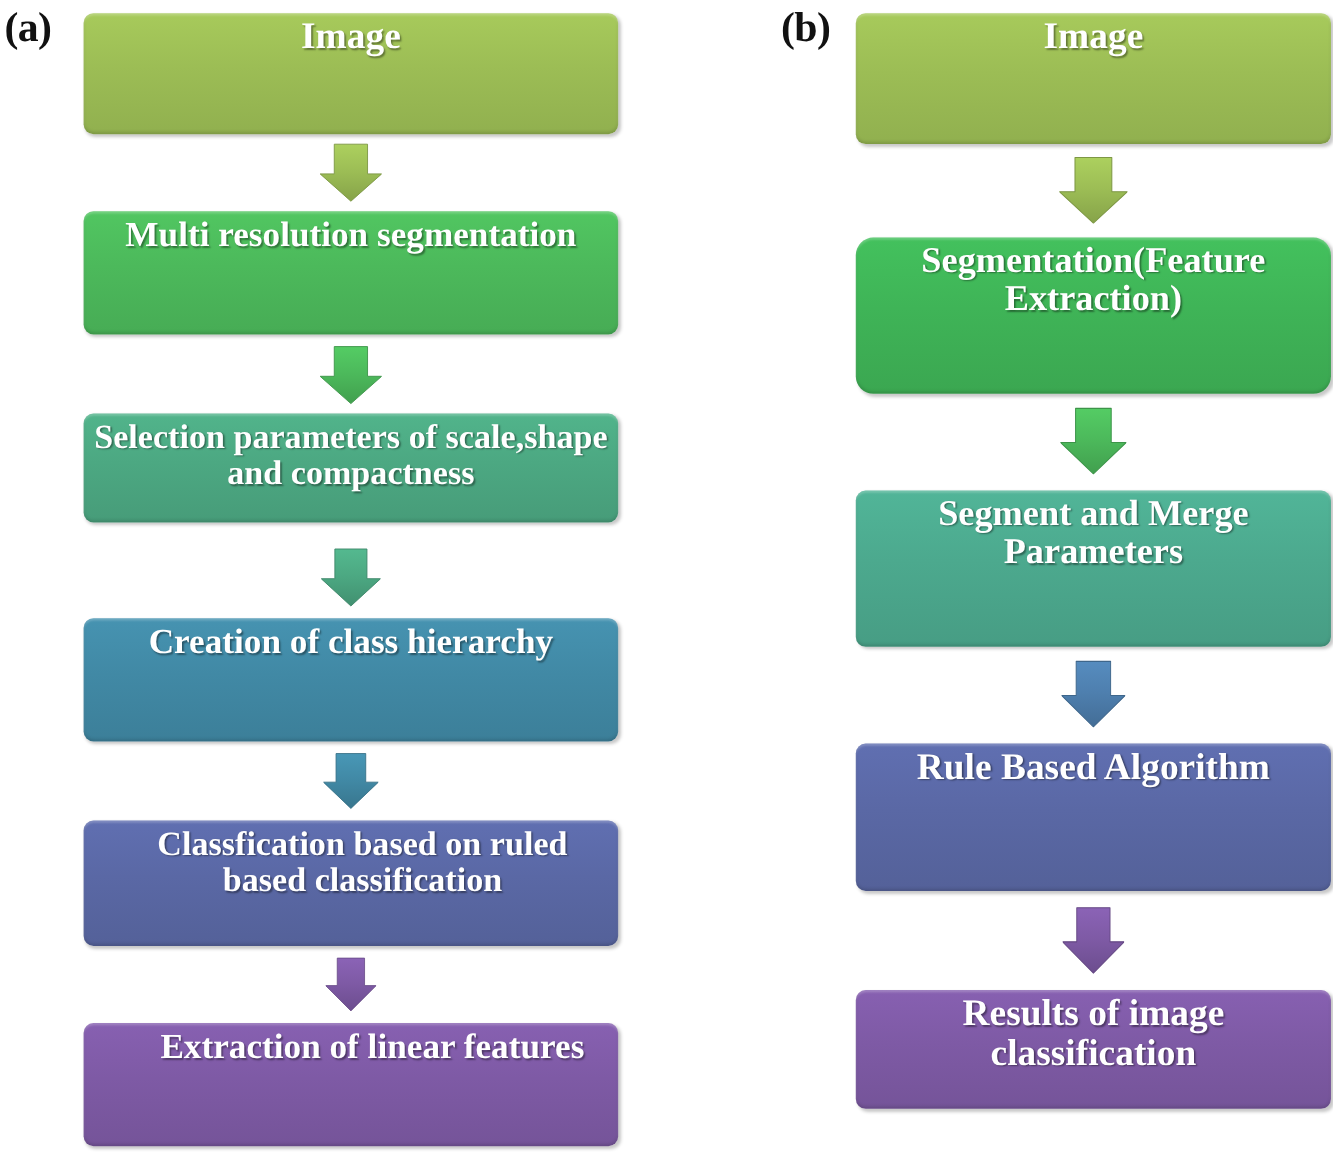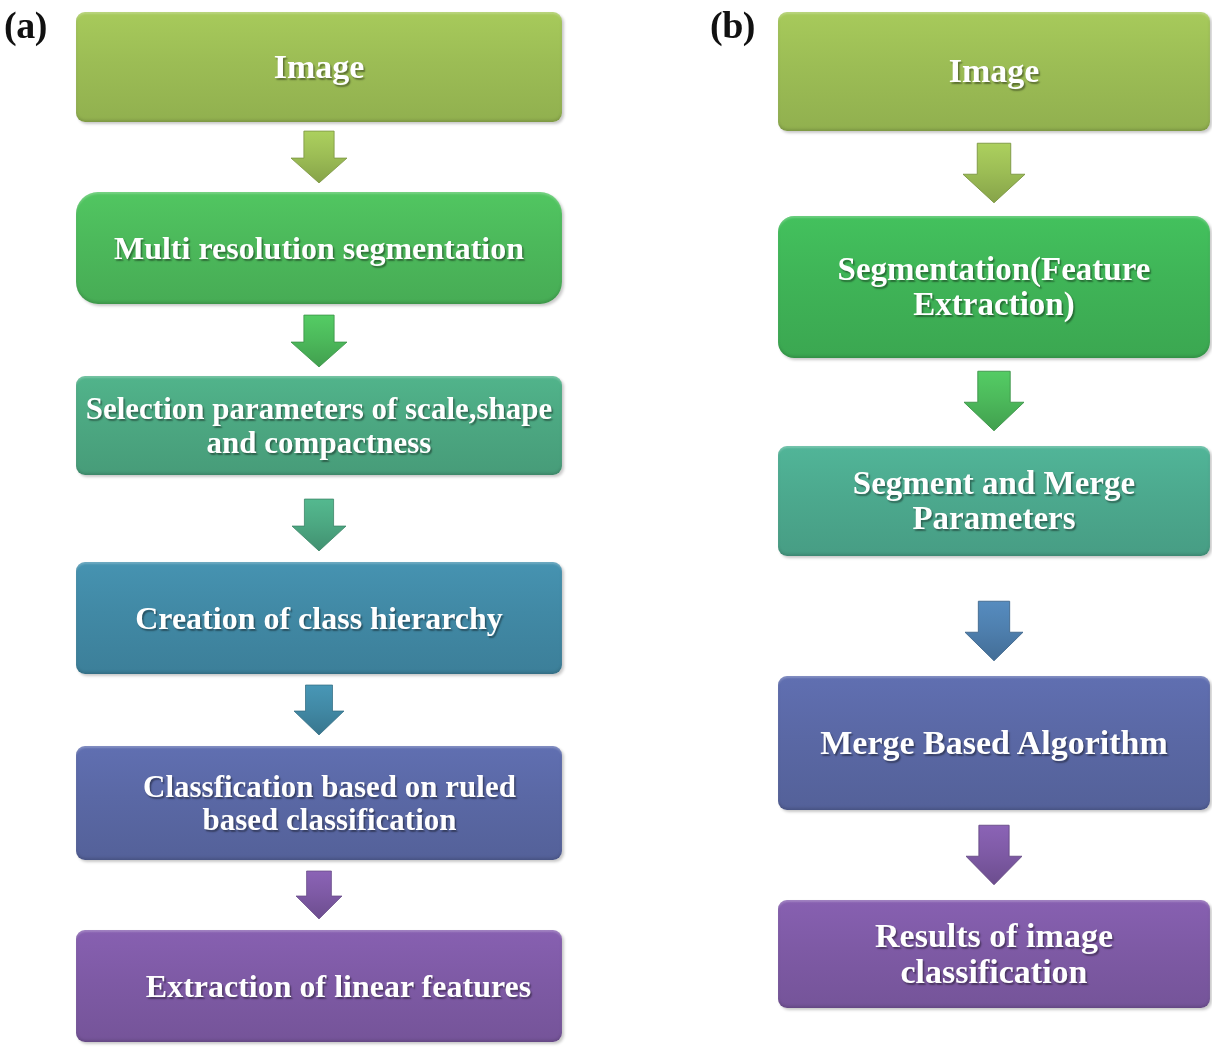--- a/index.html
+++ b/index.html
@@ -50,21 +50,21 @@
   .panel-a .flow { left: 76px; width: 486px; }
   .panel-b .flow { left: 172px; width: 432px; }
 
   .node {
     position: absolute;
     left: 0;
     right: 0;
     border-radius: 9px;
     box-sizing: border-box;
     display: flex;
-    align-items: center;
+    align-items: flex-start;
     justify-content: center;
     text-align: center;
     color: #ffffff;
     font-family: "Liberation Serif", "DejaVu Serif", serif;
     font-weight: bold;
     line-height: 1.07;
     padding: 4px 8px;
     text-shadow: 1.5px 1.5px 1.6px rgba(0,0,0,0.40);
     box-shadow: 2px 2px 3px rgba(0,0,0,0.22),
                 inset 0 2px 2px rgba(255,255,255,0.22),
@@ -88,21 +88,21 @@
 <body>
 
 <div id="figure">
 
   <div class="panel panel-a">
     <div class="panel-label">(a)</div>
     <div class="flow">
         <div class="node" style="top: 12px; height: 110px; background: linear-gradient(rgb(167, 202, 91) 0%, rgb(156, 189, 85) 45%, rgb(145, 176, 79) 100%); font-size: 34px;">
           <span>Image</span>
         </div>
-        <div class="node" style="top: 192px; height: 112px; background: linear-gradient(rgb(81, 198, 97) 0%, rgb(76, 185, 91) 45%, rgb(71, 172, 85) 100%); font-size: 32px; border-radius: 22px;">
+        <div class="node" style="top: 192px; height: 112px; background: linear-gradient(rgb(81, 198, 97) 0%, rgb(76, 185, 91) 45%, rgb(71, 172, 85) 100%); font-size: 32px;">
           <span>Multi resolution segmentation</span>
         </div>
         <div class="node" style="top: 376px; height: 99px; background: linear-gradient(rgb(81, 180, 139) 0%, rgb(76, 168, 130) 45%, rgb(71, 156, 121) 100%); font-size: 31px;">
           <span>Selection parameters of scale,shape and compactness</span>
         </div>
         <div class="node" style="top: 562px; height: 112px; background: linear-gradient(rgb(70, 147, 177) 0%, rgb(65, 137, 165) 45%, rgb(60, 127, 153) 100%); font-size: 32px;">
           <span>Creation of class hierarchy</span>
         </div>
         <div class="node" style="top: 746px; height: 114px; background: linear-gradient(rgb(96, 111, 177) 0%, rgb(90, 104, 165) 45%, rgb(84, 97, 153) 100%); font-size: 31px; padding-left: 29px;">
           <span>Classfication based on ruled based classification</span>
@@ -175,25 +175,25 @@
 
   <div class="panel panel-b">
     <div class="panel-label">(b)</div>
     <div class="flow">
         <div class="node" style="top: 12px; height: 119px; background: linear-gradient(rgb(167, 202, 91) 0%, rgb(156, 189, 85) 45%, rgb(145, 176, 79) 100%); font-size: 34px;">
           <span>Image</span>
         </div>
         <div class="node" style="top: 216px; height: 142px; background: linear-gradient(rgb(67, 193, 93) 0%, rgb(63, 180, 87) 45%, rgb(59, 167, 81) 100%); font-size: 33px; border-radius: 16px;">
           <span>Segmentation(Feature Extraction)</span>
         </div>
-        <div class="node" style="top: 446px; height: 110px; background: linear-gradient(rgb(81, 181, 152) 0%, rgb(76, 169, 142) 45%, rgb(71, 157, 132) 100%); font-size: 33px;">
+        <div class="node" style="top: 446px; height: 142px; background: linear-gradient(rgb(81, 181, 152) 0%, rgb(76, 169, 142) 45%, rgb(71, 157, 132) 100%); font-size: 33px;">
           <span>Segment and Merge Parameters</span>
         </div>
         <div class="node" style="top: 676px; height: 134px; background: linear-gradient(rgb(96, 111, 177) 0%, rgb(90, 104, 165) 45%, rgb(84, 97, 153) 100%); font-size: 34px;">
-          <span>Merge Based Algorithm</span>
+          <span>Rule Based Algorithm</span>
         </div>
         <div class="node" style="top: 900px; height: 108px; background: linear-gradient(rgb(135, 96, 177) 0%, rgb(126, 90, 165) 45%, rgb(117, 84, 153) 100%); font-size: 34px;">
           <span>Results of image classification</span>
         </div>
         <div class="arrow" style="top: 142px; width: 62px; height: 62px;">
           <svg viewBox="0 0 100 100" width="62" height="62" preserveAspectRatio="none">
             <defs>
               <linearGradient id="agb0" x1="0" y1="0" x2="0" y2="1">
                 <stop offset="0%" stop-color="#acd05e"></stop>
                 <stop offset="48%" stop-color="#9CBD55"></stop>

